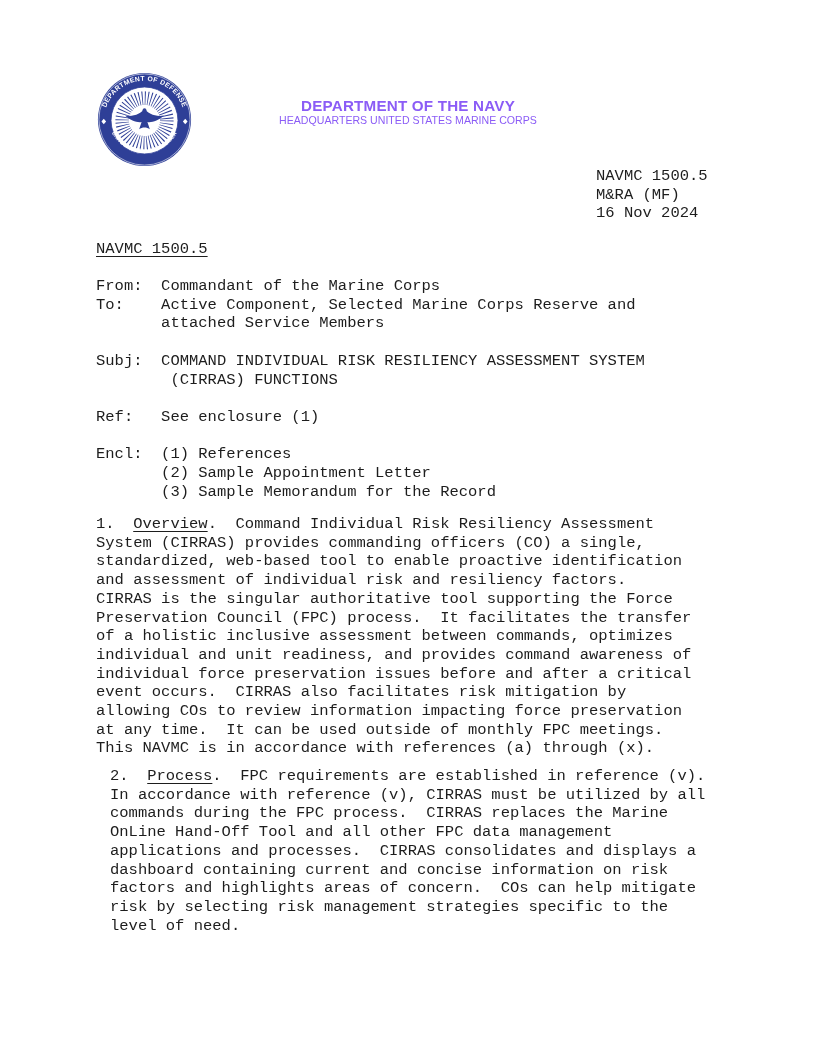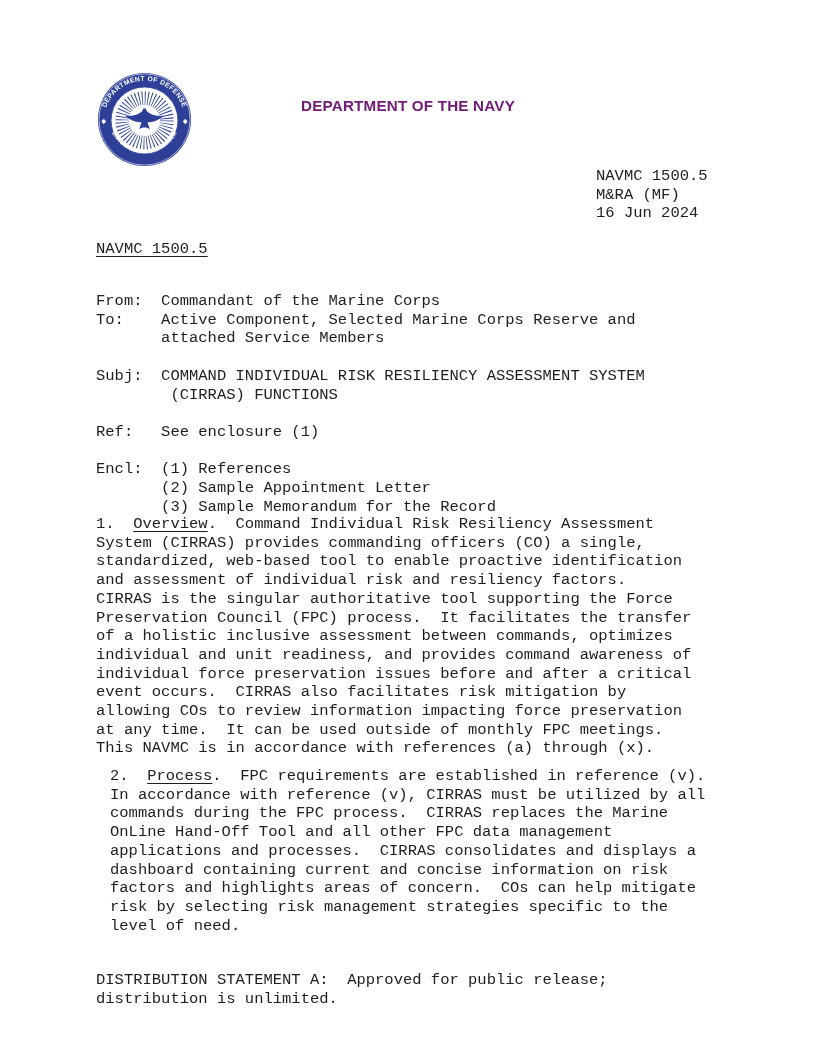--- a/index.html
+++ b/index.html
@@ -10,28 +10,28 @@
   }
   pre.mono{
     margin:0;
     font-family:"Liberation Mono","DejaVu Sans Mono",monospace;
     font-size:15.5px;line-height:18.7px;color:#1d1d1d;white-space:pre;
   }
   .u{text-decoration:underline;text-underline-offset:3px;}
   .seal{position:absolute;left:95px;top:71px;width:99px;height:97px;}
   .letterhead{
     position:absolute;left:0;top:97px;width:816px;text-align:center;
-    color:#701a75;font-family:"Liberation Sans",sans-serif;
+    color:#8b5cf6;font-family:"Liberation Sans",sans-serif;
   }
   .lh-title{font-size:15.2px;font-weight:bold;letter-spacing:.2px;line-height:17px;}
   .lh-line{font-size:10.6px;line-height:12.6px;}
   .sender{position:absolute;left:596px;top:167px;}
   .sender div{font-family:"Liberation Mono","DejaVu Sans Mono",monospace;font-size:15.5px;line-height:18.7px;color:#1d1d1d;white-space:pre;}
   .doc-heading{position:absolute;left:96px;top:240px;}
-  .address{position:absolute;left:96px;top:292px;}
+  .address{position:absolute;left:96px;top:277px;}
   .para1{position:absolute;left:96px;top:515px;}
   .para2{position:absolute;left:110px;top:767px;}
   .distribution{position:absolute;left:96px;top:971px;}
 </style>
 </head>
 <body>
 
 <div class="page">
 
   <svg class="seal" viewBox="0 0 100 100">
@@ -56,26 +56,27 @@
     <text font-family="Liberation Sans, sans-serif" font-size="5.2" font-weight="bold" fill="#ffffff" letter-spacing="0.3">
       <textPath href="#sealArcBottom" startOffset="50%" text-anchor="middle">UNITED STATES OF AMERICA</textPath>
     </text>
 
     <path d="M8 49.2 l2.4 2.8 -2.4 2.8 -2.4 -2.8 z" fill="#ffffff"></path>
     <path d="M92 49.2 l2.4 2.8 -2.4 2.8 -2.4 -2.8 z" fill="#ffffff"></path>
   </svg>
 
   <div class="letterhead">
     <div class="lh-title">DEPARTMENT OF THE NAVY</div>
+    <div class="lh-line">HEADQUARTERS UNITED STATES MARINE CORPS</div>
   </div>
 
   <div class="sender">
     <div>NAVMC 1500.5</div>
     <div>M&amp;RA (MF)</div>
-    <div>16 Jun 2024</div>
+    <div>16 Nov 2024</div>
   </div>
 
   <pre class="mono doc-heading"><span class="u">NAVMC 1500.5</span></pre>
 
   <pre class="mono address">From:  Commandant of the Marine Corps
 To:    Active Component, Selected Marine Corps Reserve and
        attached Service Members
 
 Subj:  COMMAND INDIVIDUAL RISK RESILIENCY ASSESSMENT SYSTEM
         (CIRRAS) FUNCTIONS
@@ -103,16 +104,14 @@
   <pre class="mono para2"><span>2.  </span><span class="u">Process</span><span>.  FPC requirements are established in reference (v).
 In accordance with reference (v), CIRRAS must be utilized by all
 commands during the FPC process.  CIRRAS replaces the Marine
 OnLine Hand-Off Tool and all other FPC data management
 applications and processes.  CIRRAS consolidates and displays a
 dashboard containing current and concise information on risk
 factors and highlights areas of concern.  COs can help mitigate
 risk by selecting risk management strategies specific to the
 level of need.</span></pre>
 
-  <pre class="mono distribution">DISTRIBUTION STATEMENT A:  Approved for public release;
-distribution is unlimited.</pre>
 
 </div>
 
 </body></html>

